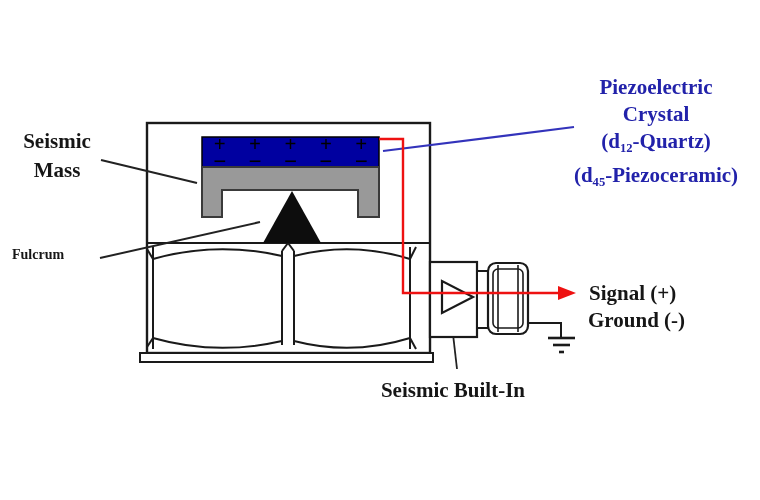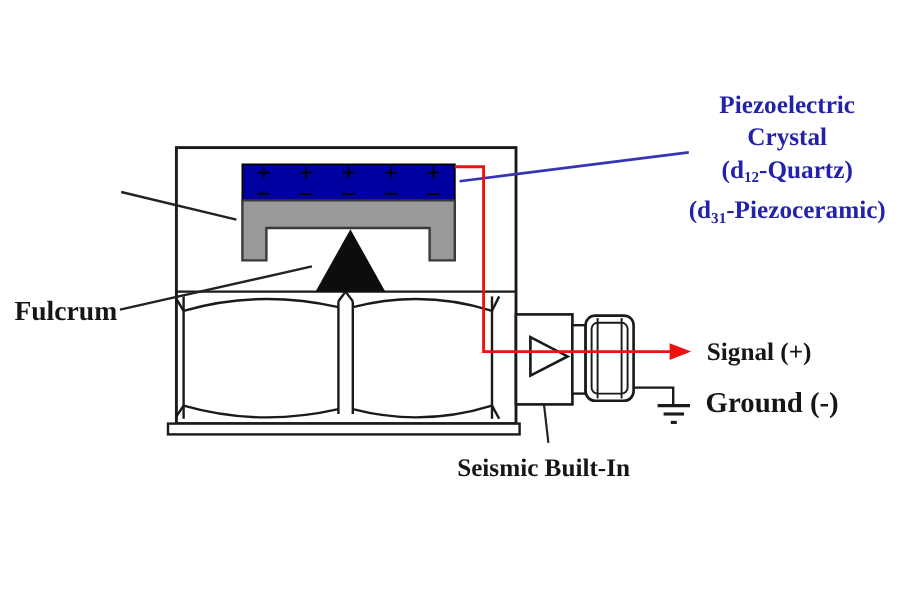--- a/index.html
+++ b/index.html
@@ -90,31 +90,35 @@
     <span>+</span>
   </div>
   <div class="marks-row" style="top:150px; font-size:23px;">
     <span>−</span>
     <span>−</span>
     <span>−</span>
     <span>−</span>
     <span>−</span>
   </div>
 
+  <div class="label center" style="left:6px; top:127px; width:102px; font-size:21px; line-height:29px;">
+    <div>Seismic</div>
+    <div>Mass</div>
+  </div>
 
-  <div class="label" style="left:12px; top:247px; font-size:23px;">Fulcrum</div>
+  <div class="label" style="left:12px; top:247px; font-size:14px;">Fulcrum</div>
 
   <div class="label center blue" style="left:550px; top:74px; width:212px; font-size:21px; line-height:27px;">
     <div>Piezoelectric</div>
     <div>Crystal</div>
     <div><span>(d</span><span class="sub">12</span><span>-Quartz)</span></div>
-    <div><span>(d</span><span class="sub">31</span><span>-Piezoceramic)</span></div>
+    <div><span>(d</span><span class="sub">45</span><span>-Piezoceramic)</span></div>
   </div>
 
   <div class="label" style="left:589px; top:281px; font-size:21px;font-family:Liberation Serif, serif;">Signal (+)</div>
 
-  <div class="label" style="left:588px; top:323px; font-size:24px;">Ground (-)</div>
+  <div class="label" style="left:588px; top:308px; font-size:21px;">Ground (-)</div>
 
   <div class="label center" style="left:355px; top:377px; width:196px; font-size:21px; line-height:26px;">
     <div>Seismic Built-In</div>
   </div>
 
 </div>
 
 </body></html>

